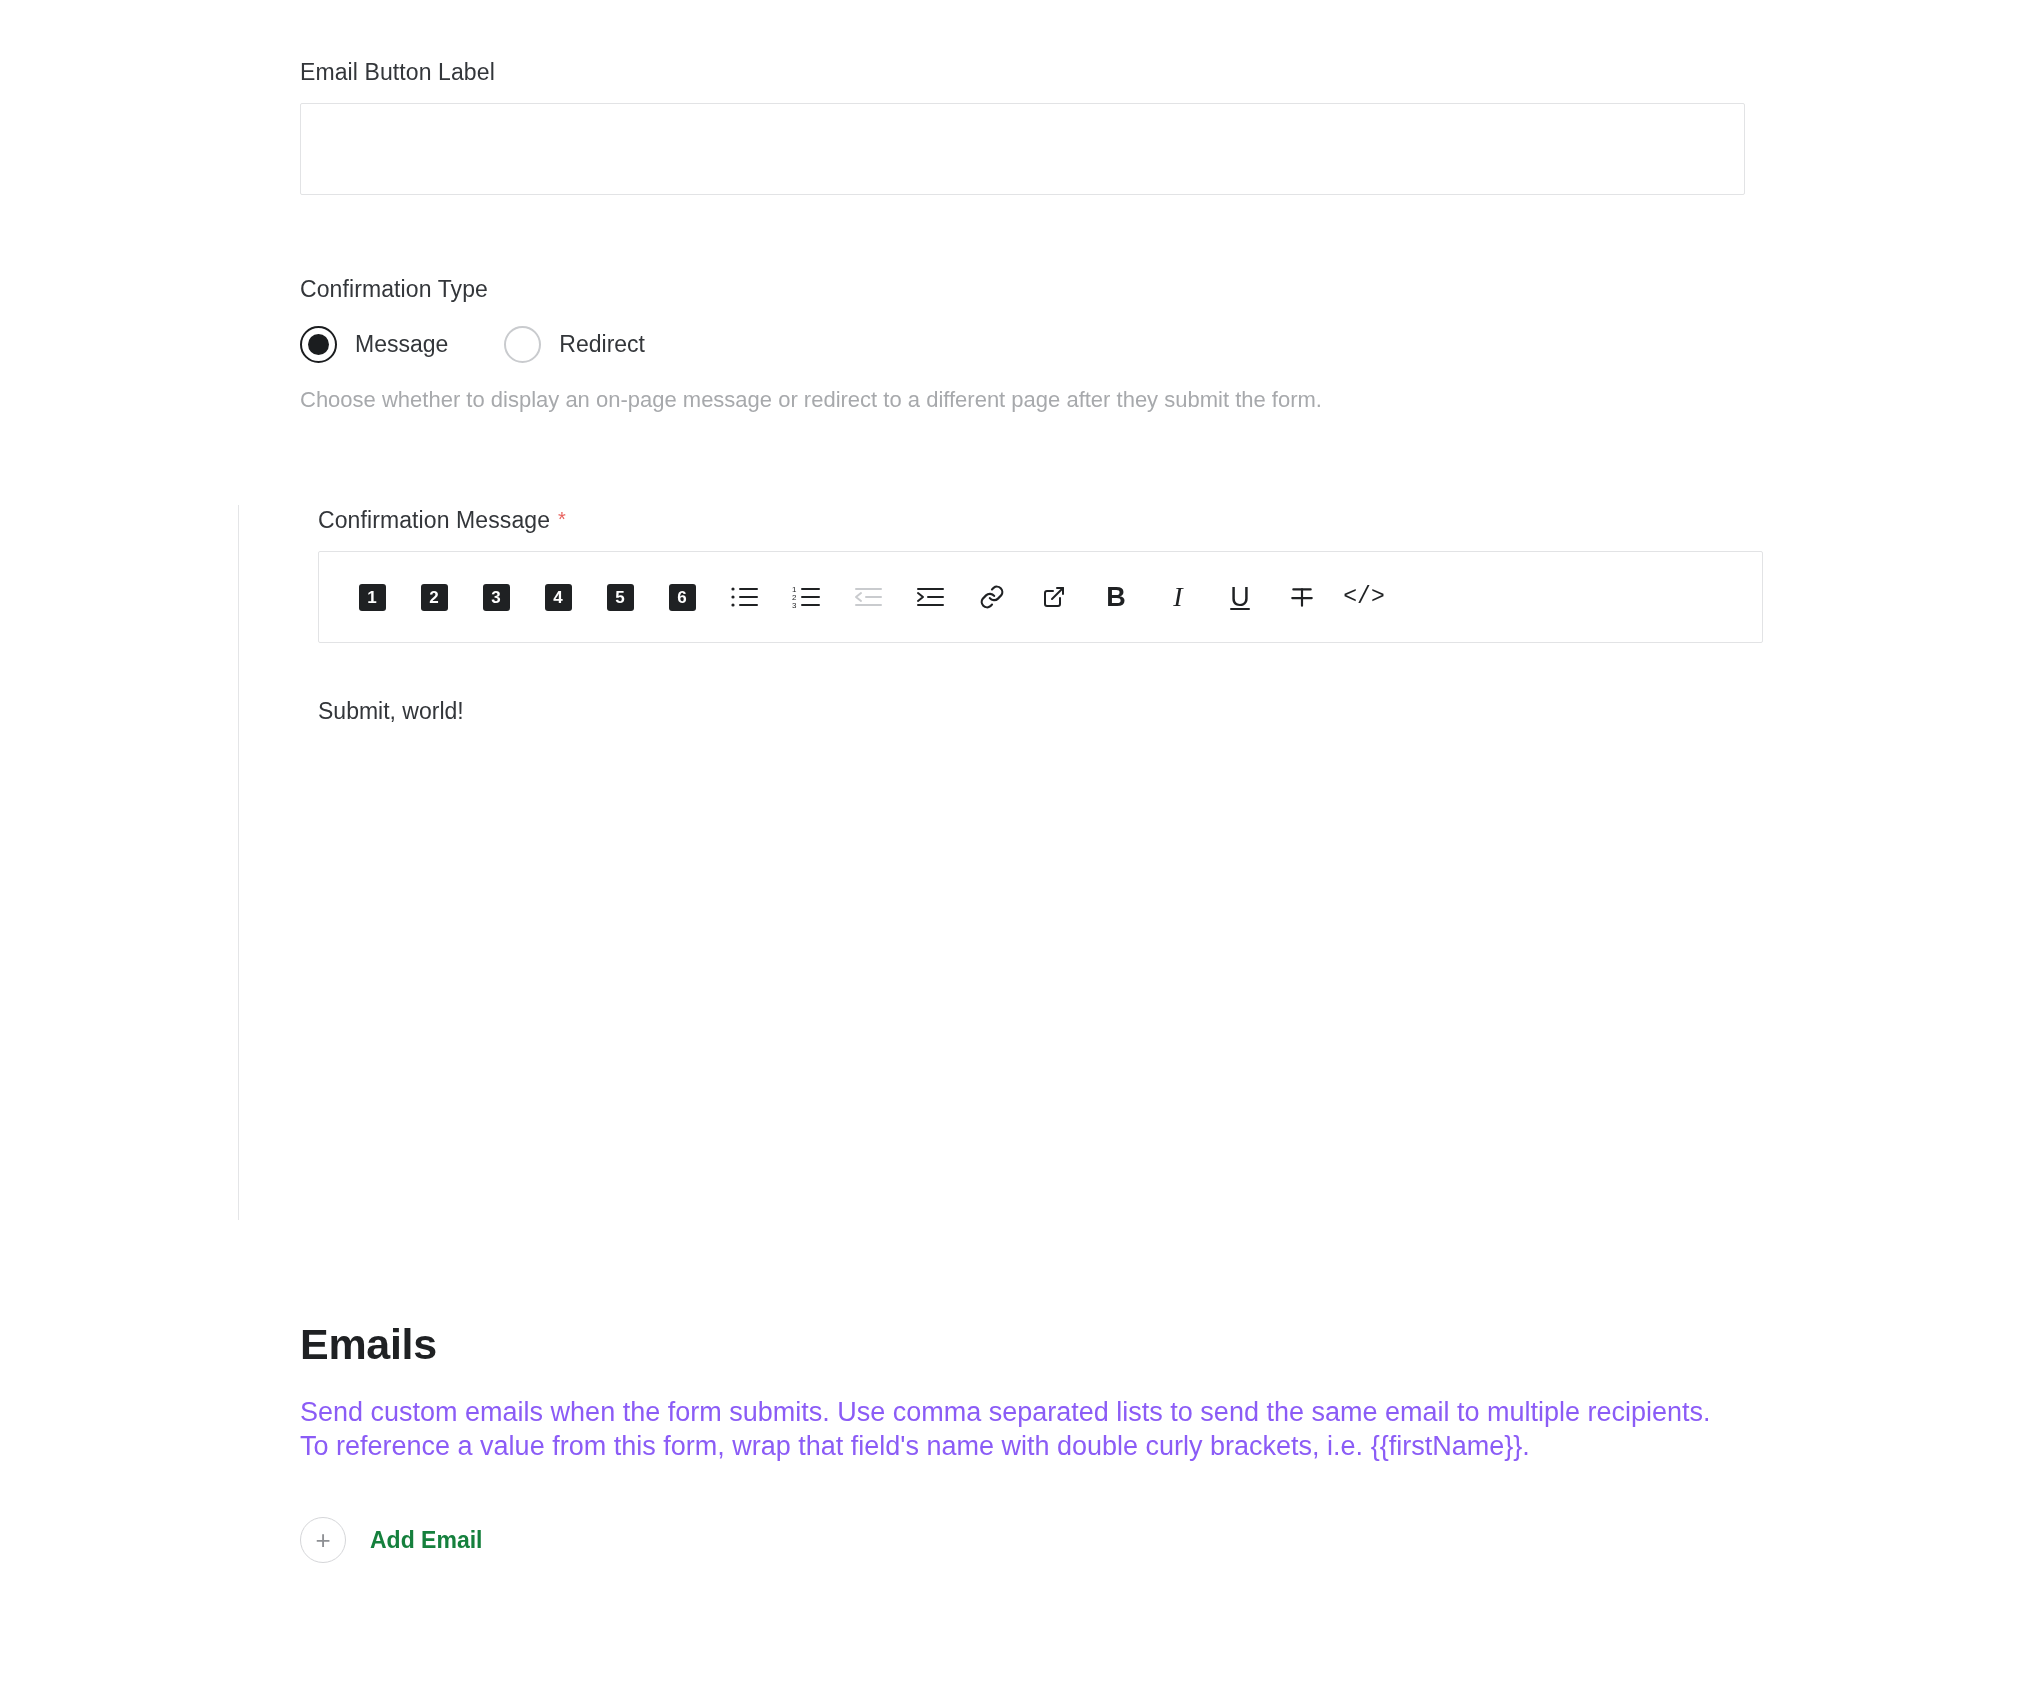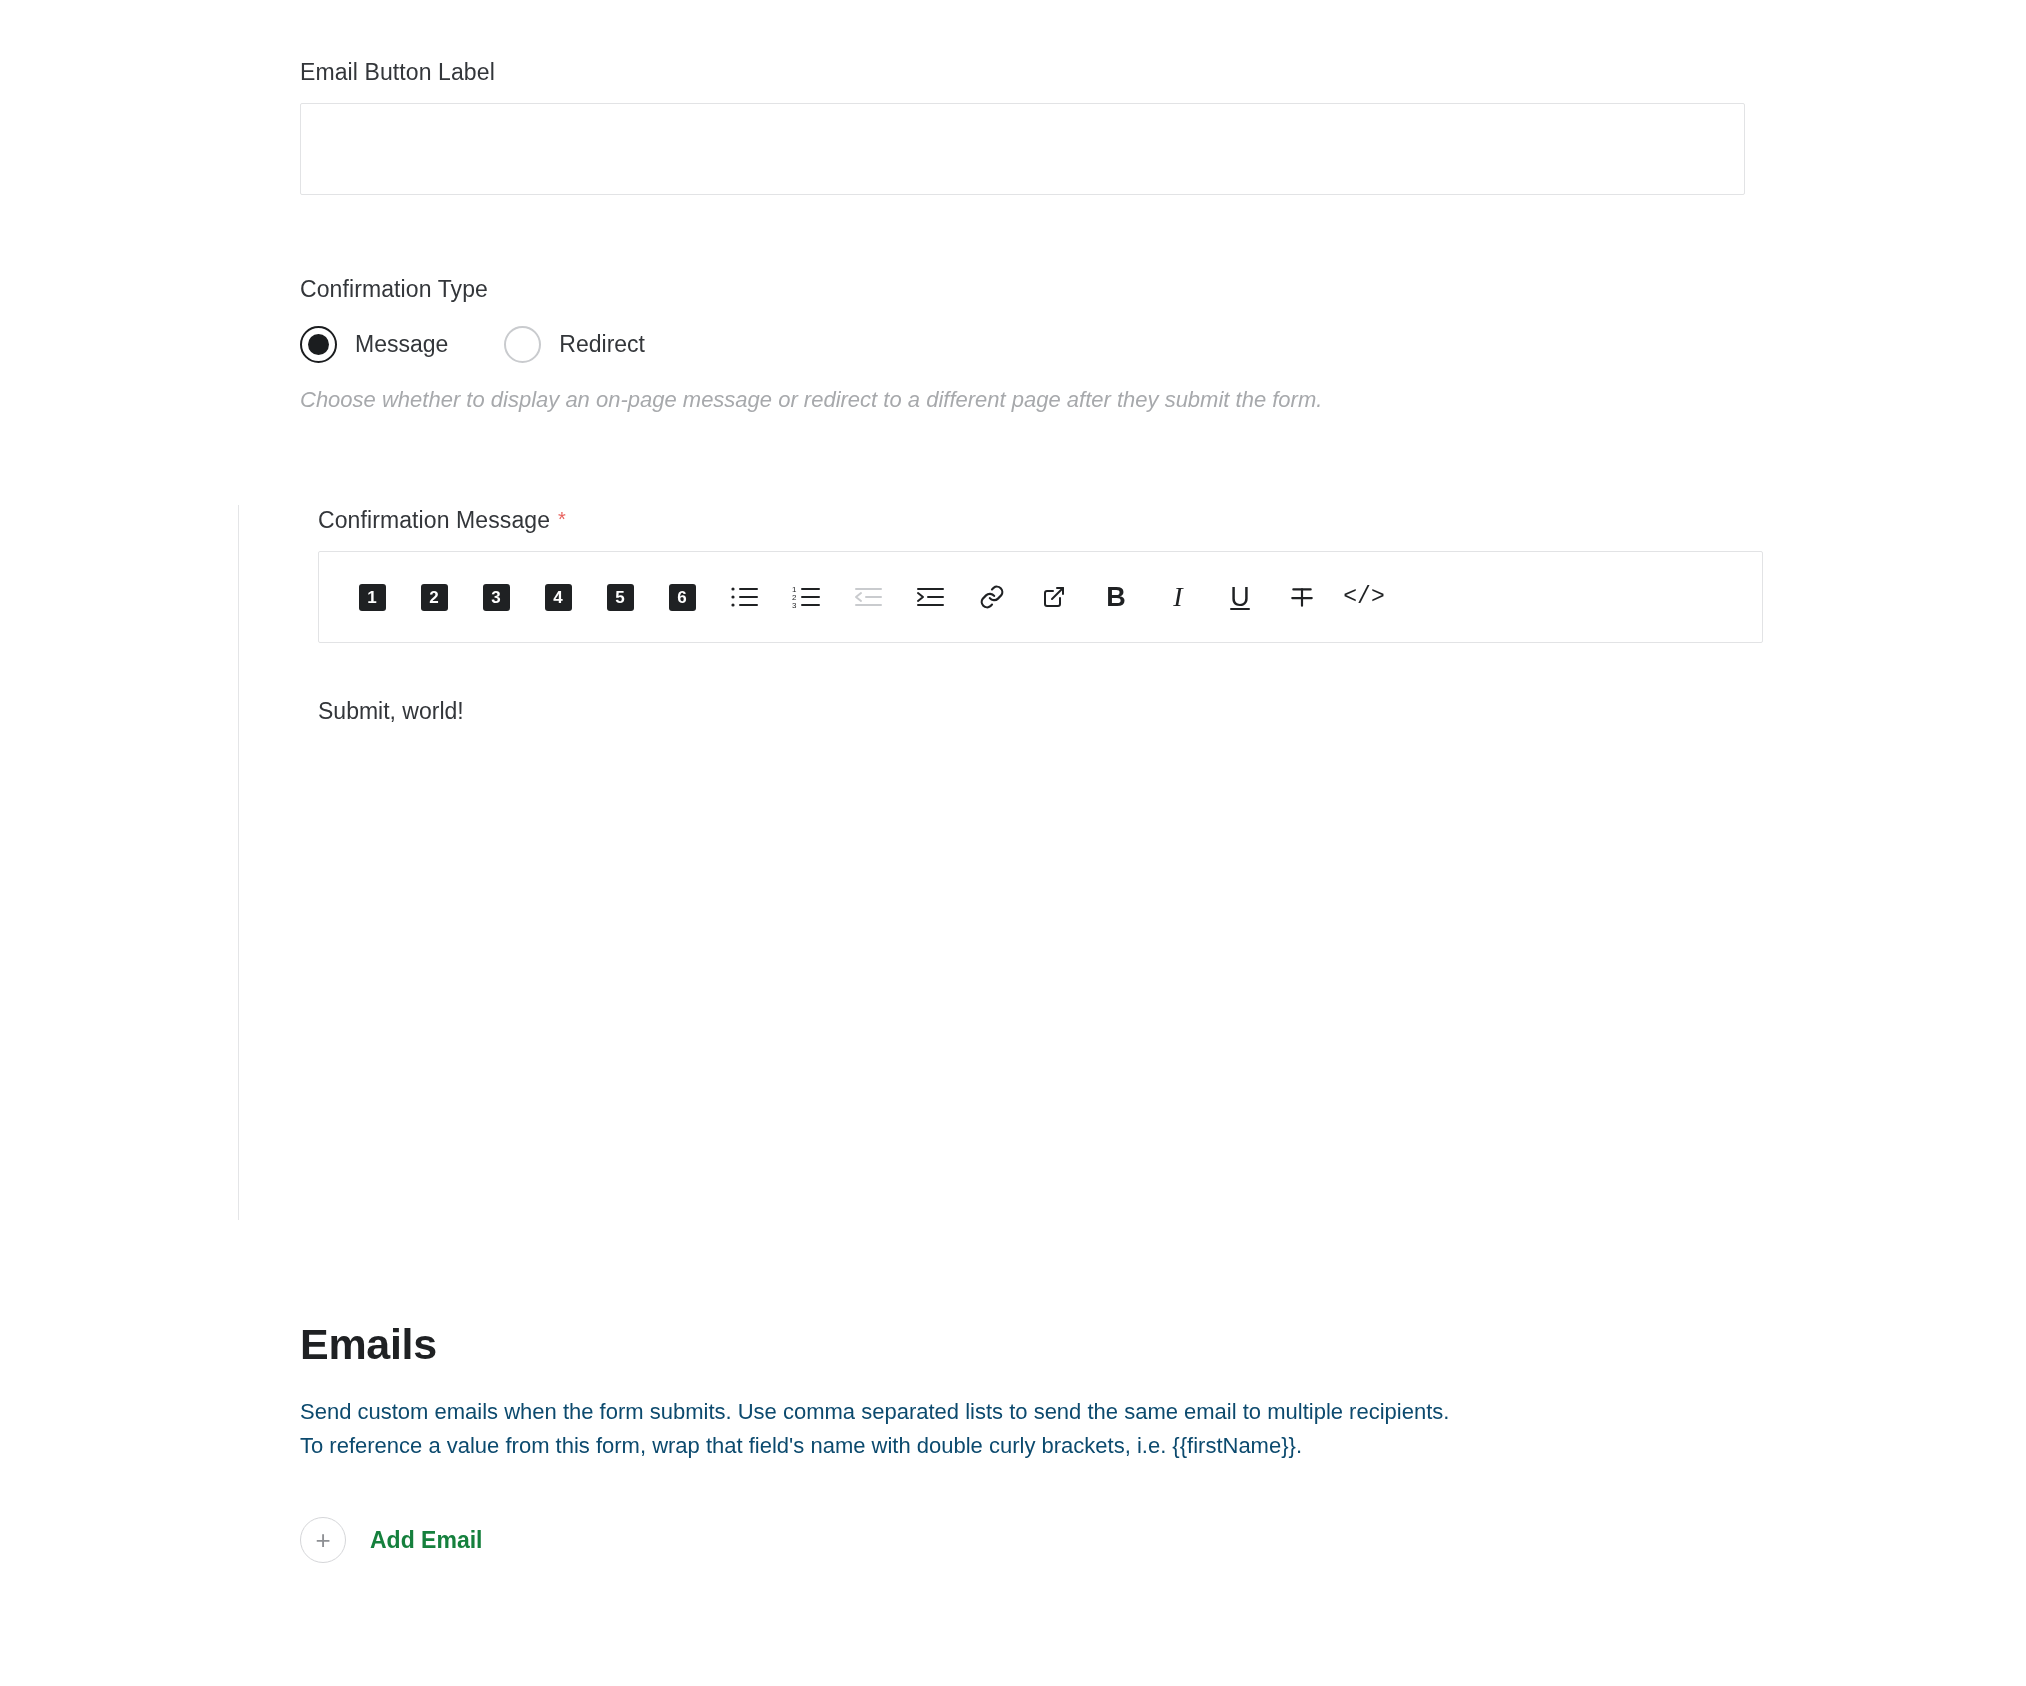--- a/index.html
+++ b/index.html
@@ -95,21 +95,20 @@
     font-size: 23px;
     color: #33363a;
     margin-left: 18px;
     white-space: nowrap;
   }
   .help-text {
     font-size: 22px;
     line-height: 30px;
     color: #a7a9ac;
     margin-top: 22px;
-    font-style: italic;
   }
 
   
   .rte-block {
     position: absolute;
     left: 238px;
     top: 505px;
     width: 1510px;
     border-left: 1px solid #e4e5e7;
     padding-left: 79px;
@@ -170,23 +169,23 @@
     width: 1500px;
   }
   .section-title {
     font-size: 43px;
     font-weight: bold;
     color: #1f2123;
     letter-spacing: -0.3px;
     margin: 0 0 26px 0;
   }
   .section-desc {
-    font-size: 22px;
+    font-size: 27px;
     line-height: 34px;
-    color: #0c4a6e;
+    color: #8b5cf6;
   }
   .add-row {
     display: flex;
     align-items: center;
     margin-top: 54px;
     cursor: pointer;
   }
   .plus-circle {
     width: 46px;
     height: 46px;

